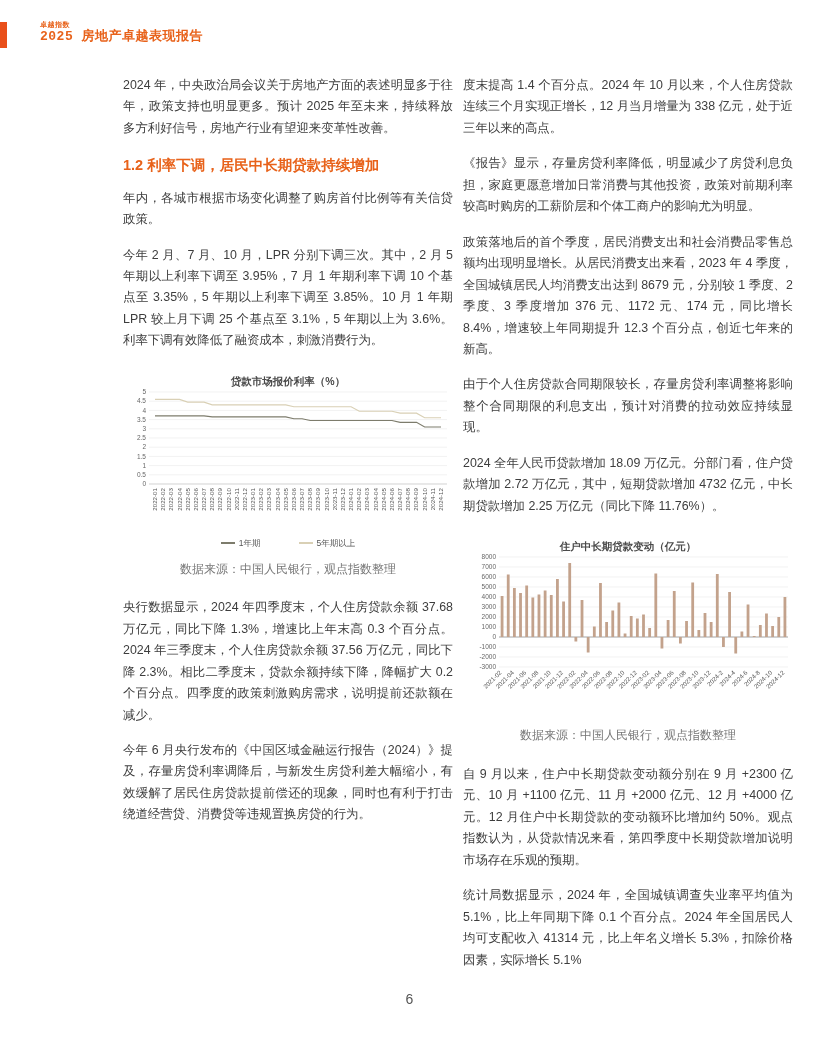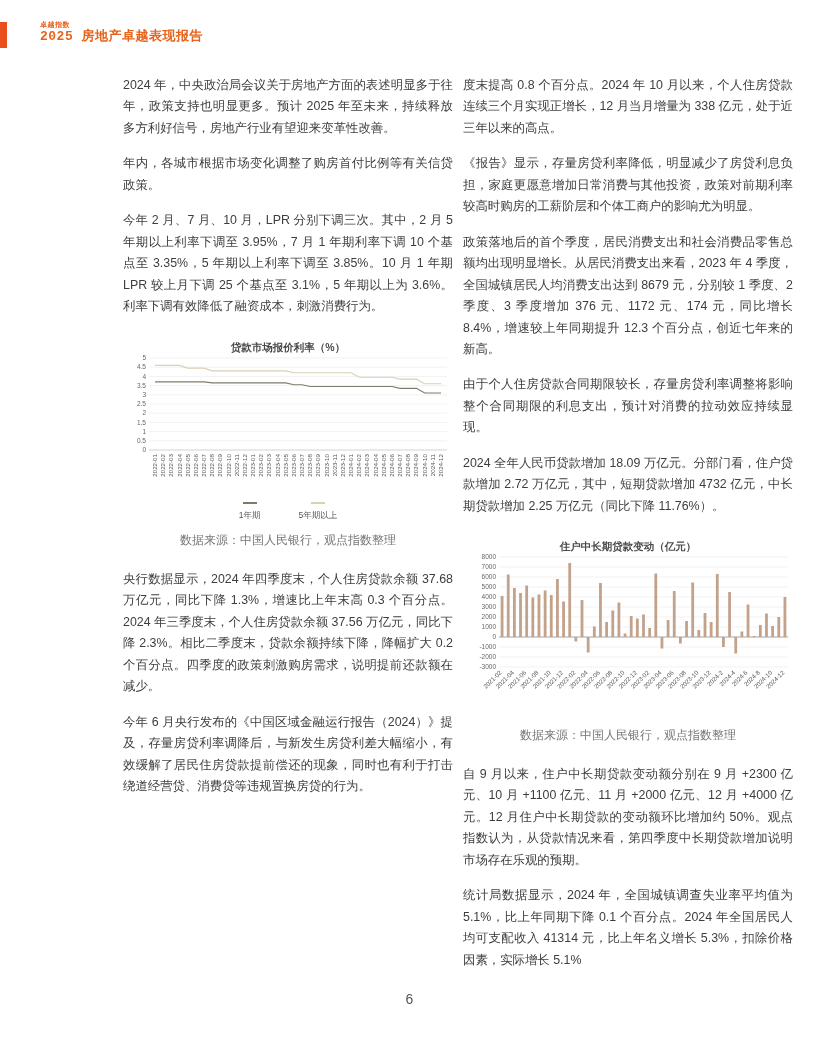--- a/index.html
+++ b/index.html
@@ -9,40 +9,41 @@
   .brand-text{position:absolute;left:40px;top:21px;color:#e8621a;}
   .brand-eyebrow{font-size:7px;font-weight:bold;letter-spacing:.5px;line-height:1.2;}
   .brand-title{font-size:13px;font-weight:bold;letter-spacing:.5px;line-height:1.3;font-family:Liberation Mono, monospace;}
   .content{position:absolute;left:75px;top:75px;width:670px;display:flex;gap:10px;margin-left:48px;}
   .col{width:330px;color:#3d3d3d;font-size:12.4px;line-height:1.73;text-align:justify;}
   .col p{margin:0 0 14px 0;}
   .section-heading{color:#e8621a;font-size:14.5px;font-weight:bold;margin:16px 0 12px 0;line-height:1.4;}
   .chart-block{margin:24px 0 18px 0;}
   .chart-block svg{display:block;}
   .legend{display:flex;justify-content:center;gap:38px;margin-top:2px;}
-  .legend-item{display:flex;align-items:center;gap:4px;font-size:8.5px;color:#555;flex-direction:column;}
+  .legend-item{display:flex;align-items:center;gap:4px;font-size:8.5px;color:#555;}
   .legend-dash{display:inline-block;width:14px;height:2px;}
   .chart-source{text-align:center;font-size:12px;color:#777;margin-top:8px;}
   .page-number{position:absolute;left:0;right:0;bottom:36px;text-align:center;font-size:14px;color:#555;}
 </style>
 </head>
 <body>
 
 <div class="page">
 
   <div class="brand-bar"></div>
   <div class="brand-text">
     <div class="brand-eyebrow">卓越指数</div>
     <div class="brand-title">2025 房地产卓越表现报告</div>
   </div>
 
   <div class="content">
 
     <div class="col">
       <p>2024 年，中央政治局会议关于房地产方面的表述明显多于往年，政策支持也明显更多。预计 2025 年至未来，持续释放多方利好信号，房地产行业有望迎来变革性改善。</p>
+      <div class="section-heading">1.2 利率下调，居民中长期贷款持续增加</div>
       <p>年内，各城市根据市场变化调整了购房首付比例等有关信贷政策。</p>
       <p>今年 2 月、7 月、10 月，LPR 分别下调三次。其中，2 月 5 年期以上利率下调至 3.95%，7 月 1 年期利率下调 10 个基点至 3.35%，5 年期以上利率下调至 3.85%。10 月 1 年期 LPR 较上月下调 25 个基点至 3.1%，5 年期以上为 3.6%。利率下调有效降低了融资成本，刺激消费行为。</p>
 
       <div class="chart-block" id="chart-lpr">
           <svg viewBox="0 0 330 158" width="330" height="158">
             <text x="165" y="9" text-anchor="middle" font-size="10.5" font-weight="bold" fill="#4a4a4a">贷款市场报价利率（%）</text>
             <line x1="26" y1="108" x2="324" y2="108" stroke="#bfbfbf" stroke-width="0.7"></line>
             <text x="23" y="110.2" text-anchor="end" font-size="6.5" fill="#666">0</text>
             <line x1="26" y1="98.8" x2="324" y2="98.8" stroke="#ededed" stroke-width="0.7"></line>
             <text x="23" y="101" text-anchor="end" font-size="6.5" fill="#666">0.5</text>
@@ -115,21 +116,21 @@
             </div>
           </div>
         <div class="chart-source">数据来源：中国人民银行，观点指数整理</div>
       </div>
 
       <p>央行数据显示，2024 年四季度末，个人住房贷款余额 37.68 万亿元，同比下降 1.3%，增速比上年末高 0.3 个百分点。2024 年三季度末，个人住房贷款余额 37.56 万亿元，同比下降 2.3%。相比二季度末，贷款余额持续下降，降幅扩大 0.2 个百分点。四季度的政策刺激购房需求，说明提前还款额在减少。</p>
       <p>今年 6 月央行发布的《中国区域金融运行报告（2024）》提及，存量房贷利率调降后，与新发生房贷利差大幅缩小，有效缓解了居民住房贷款提前偿还的现象，同时也有利于打击绕道经营贷、消费贷等违规置换房贷的行为。</p>
     </div>
 
     <div class="col">
-      <p>度末提高 0.8 个百分点。2024 年 10 月以来，个人住房贷款连续三个月实现正增长，12 月当月增量为 338 亿元，处于近三年以来的高点。</p>
+      <p>度末提高 1.4 个百分点。2024 年 10 月以来，个人住房贷款连续三个月实现正增长，12 月当月增量为 338 亿元，处于近三年以来的高点。</p>
       <p>《报告》显示，存量房贷利率降低，明显减少了房贷利息负担，家庭更愿意增加日常消费与其他投资，政策对前期利率较高时购房的工薪阶层和个体工商户的影响尤为明显。</p>
       <p>政策落地后的首个季度，居民消费支出和社会消费品零售总额均出现明显增长。从居民消费支出来看，2023 年 4 季度，全国城镇居民人均消费支出达到 8679 元，分别较 1 季度、2 季度、3 季度增加 376 元、1172 元、174 元，同比增长 8.4%，增速较上年同期提升 12.3 个百分点，创近七年来的新高。</p>
       <p>由于个人住房贷款合同期限较长，存量房贷利率调整将影响整个合同期限的利息支出，预计对消费的拉动效应持续显现。</p>
       <p>2024 全年人民币贷款增加 18.09 万亿元。分部门看，住户贷款增加 2.72 万亿元，其中，短期贷款增加 4732 亿元，中长期贷款增加 2.25 万亿元（同比下降 11.76%）。</p>
 
       <div class="chart-block" id="chart-loans">
           <svg viewBox="0 0 330 176" width="330" height="176">
             <text x="165" y="9" text-anchor="middle" font-size="10.5" font-weight="bold" fill="#4a4a4a">住户中长期贷款变动（亿元）</text>
             <line x1="36" y1="126" x2="325" y2="126" stroke="#ededed" stroke-width="0.7"></line>
             <text x="33" y="128.2" text-anchor="end" font-size="6.5" fill="#666">-3000</text>

